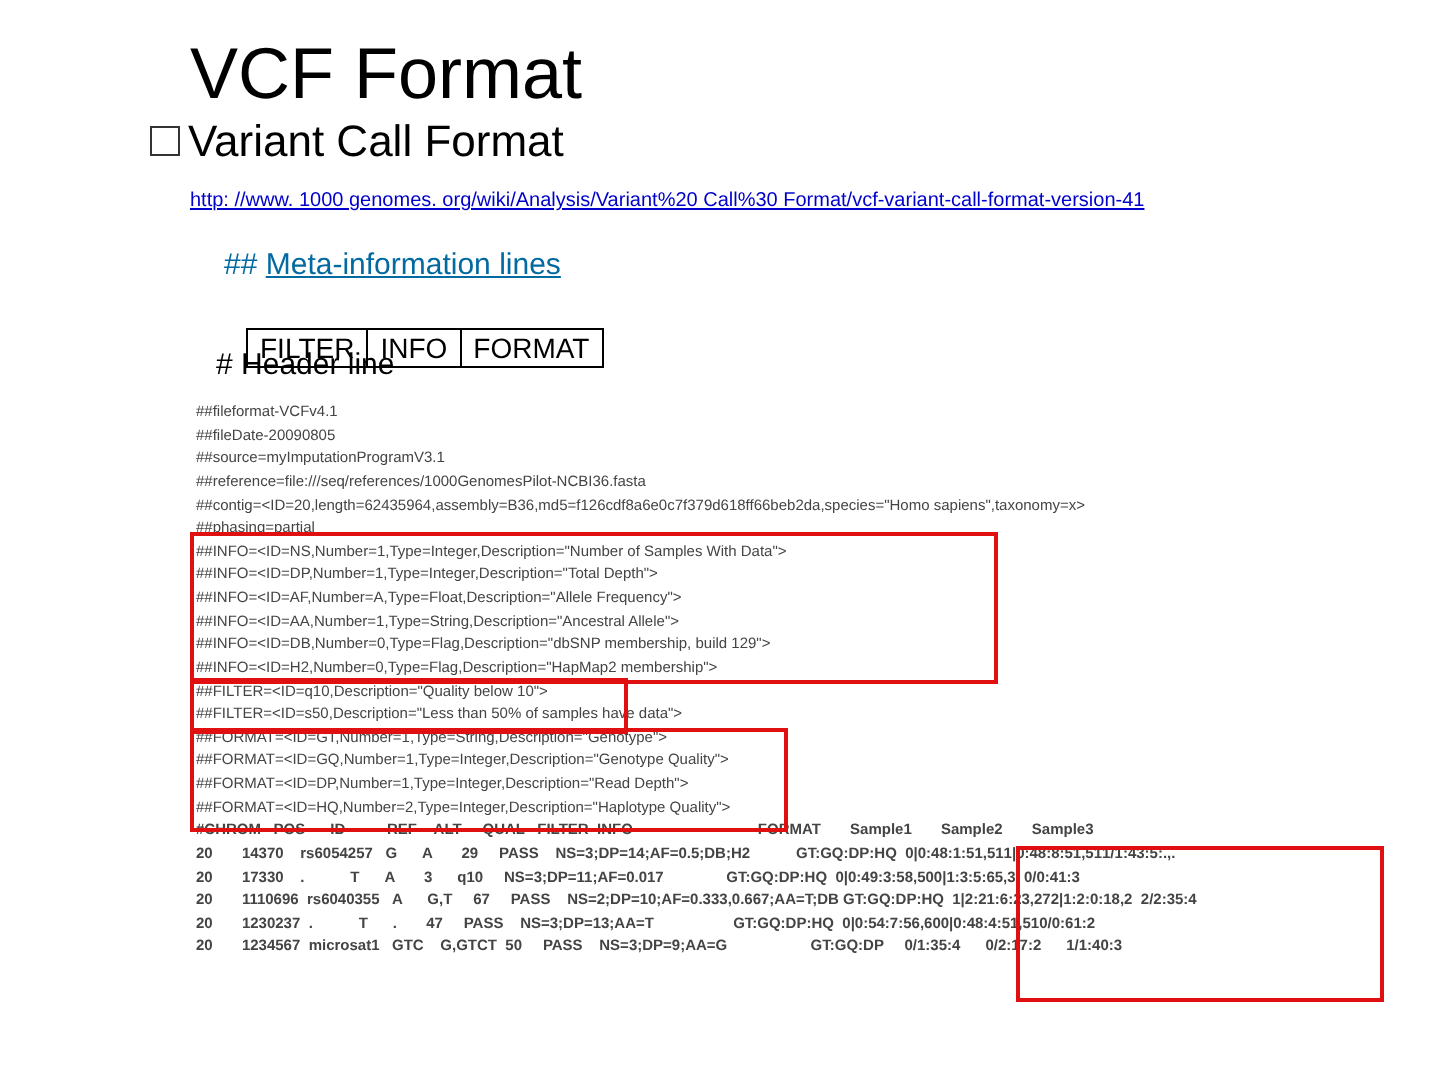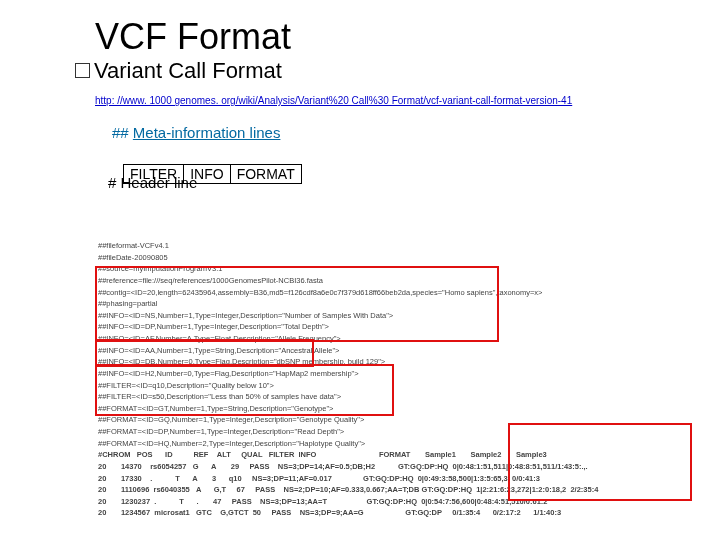--- a/index.html
+++ b/index.html
@@ -79,21 +79,20 @@
   .vcf-content {
     position: absolute;
     top: 200px;
     left: 98px;
     right: 30px;
     font-family: Arial, sans-serif;
     font-size: 7.5px;
     color: #444;
     line-height: 1.55;
     white-space: pre;
-    margin-top: 40px;
   }
   .vcf-content .row { display: block; }
   .table-row { display: flex; font-weight: bold; }
   .table-row span { white-space: pre; }
   .red-box {
     position: absolute;
     border: 2px solid #e01010;
     background: transparent;
     pointer-events: none;
   }

